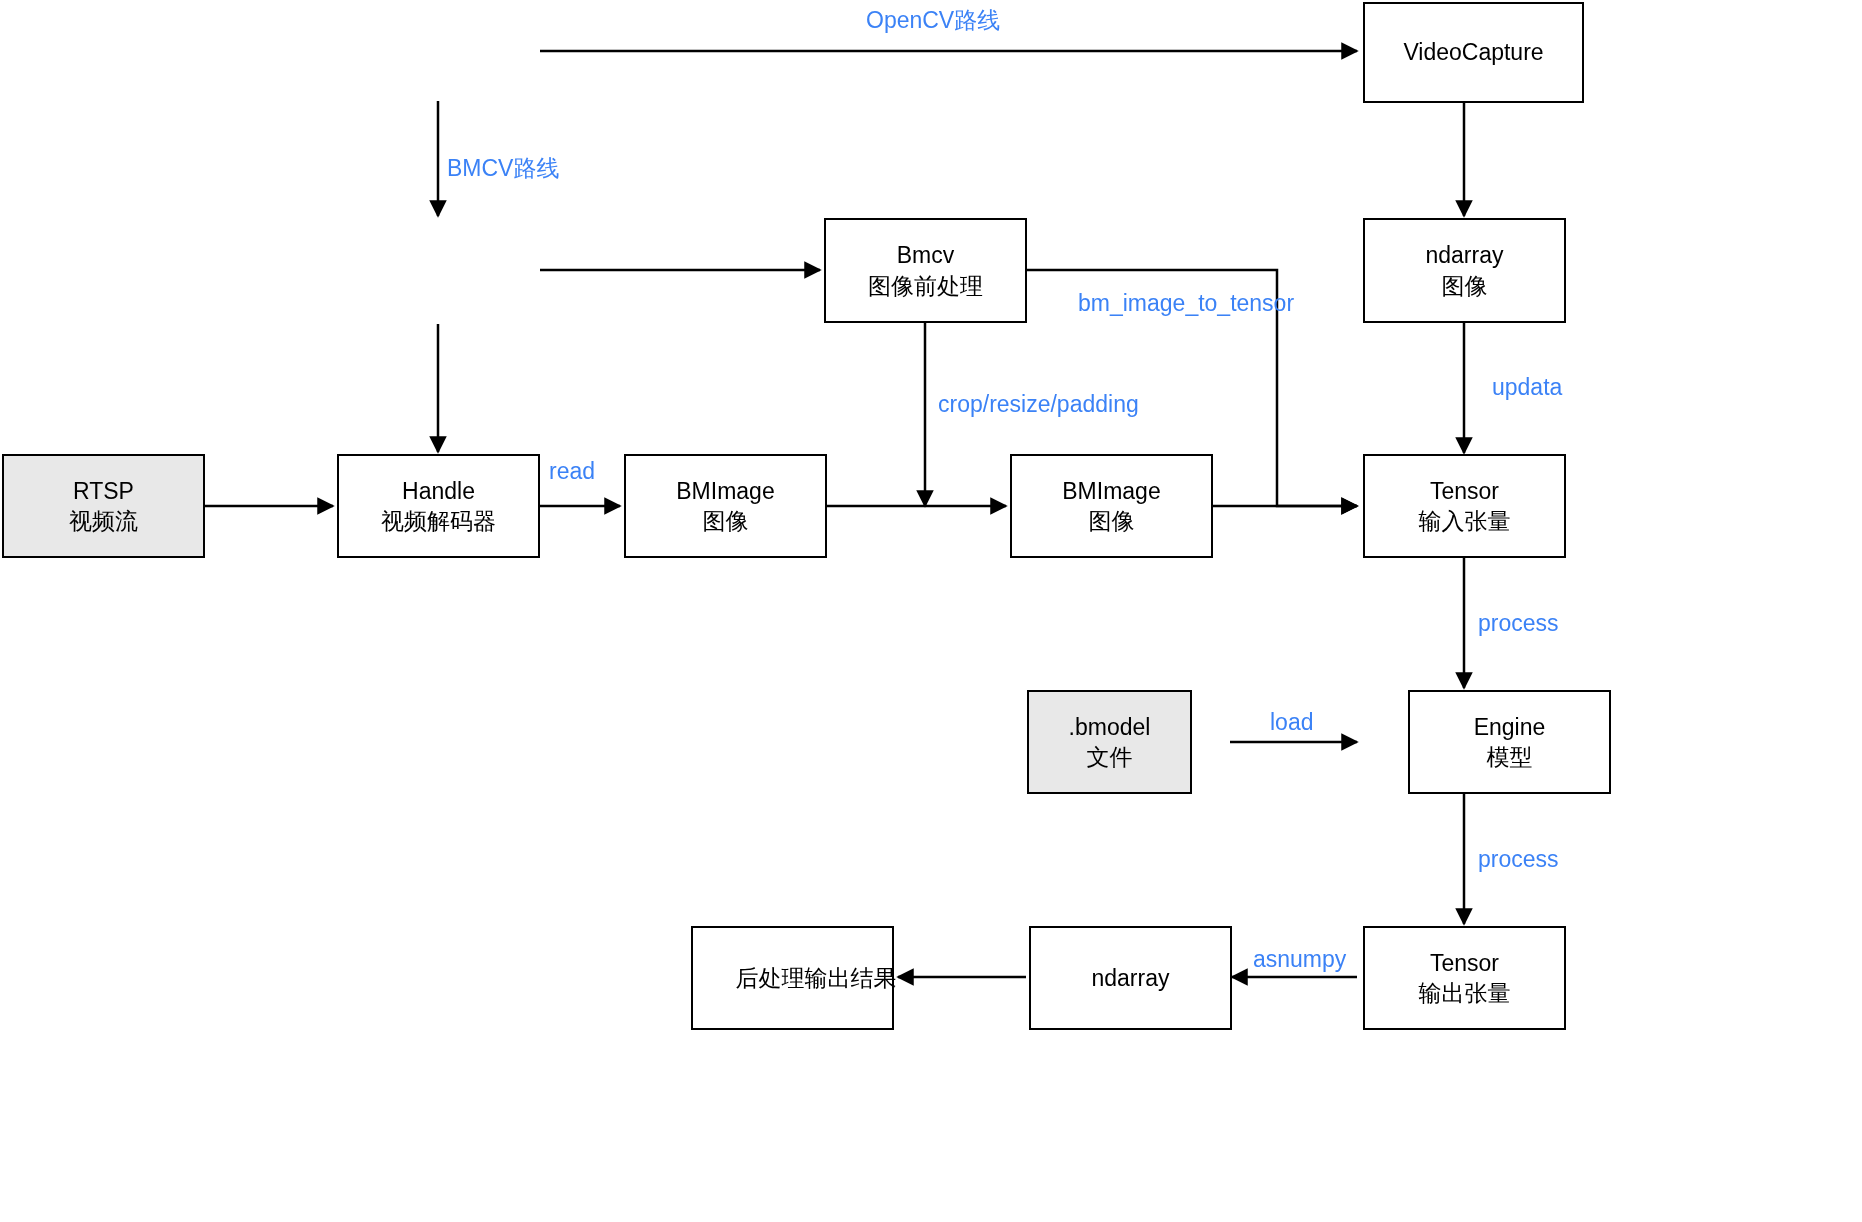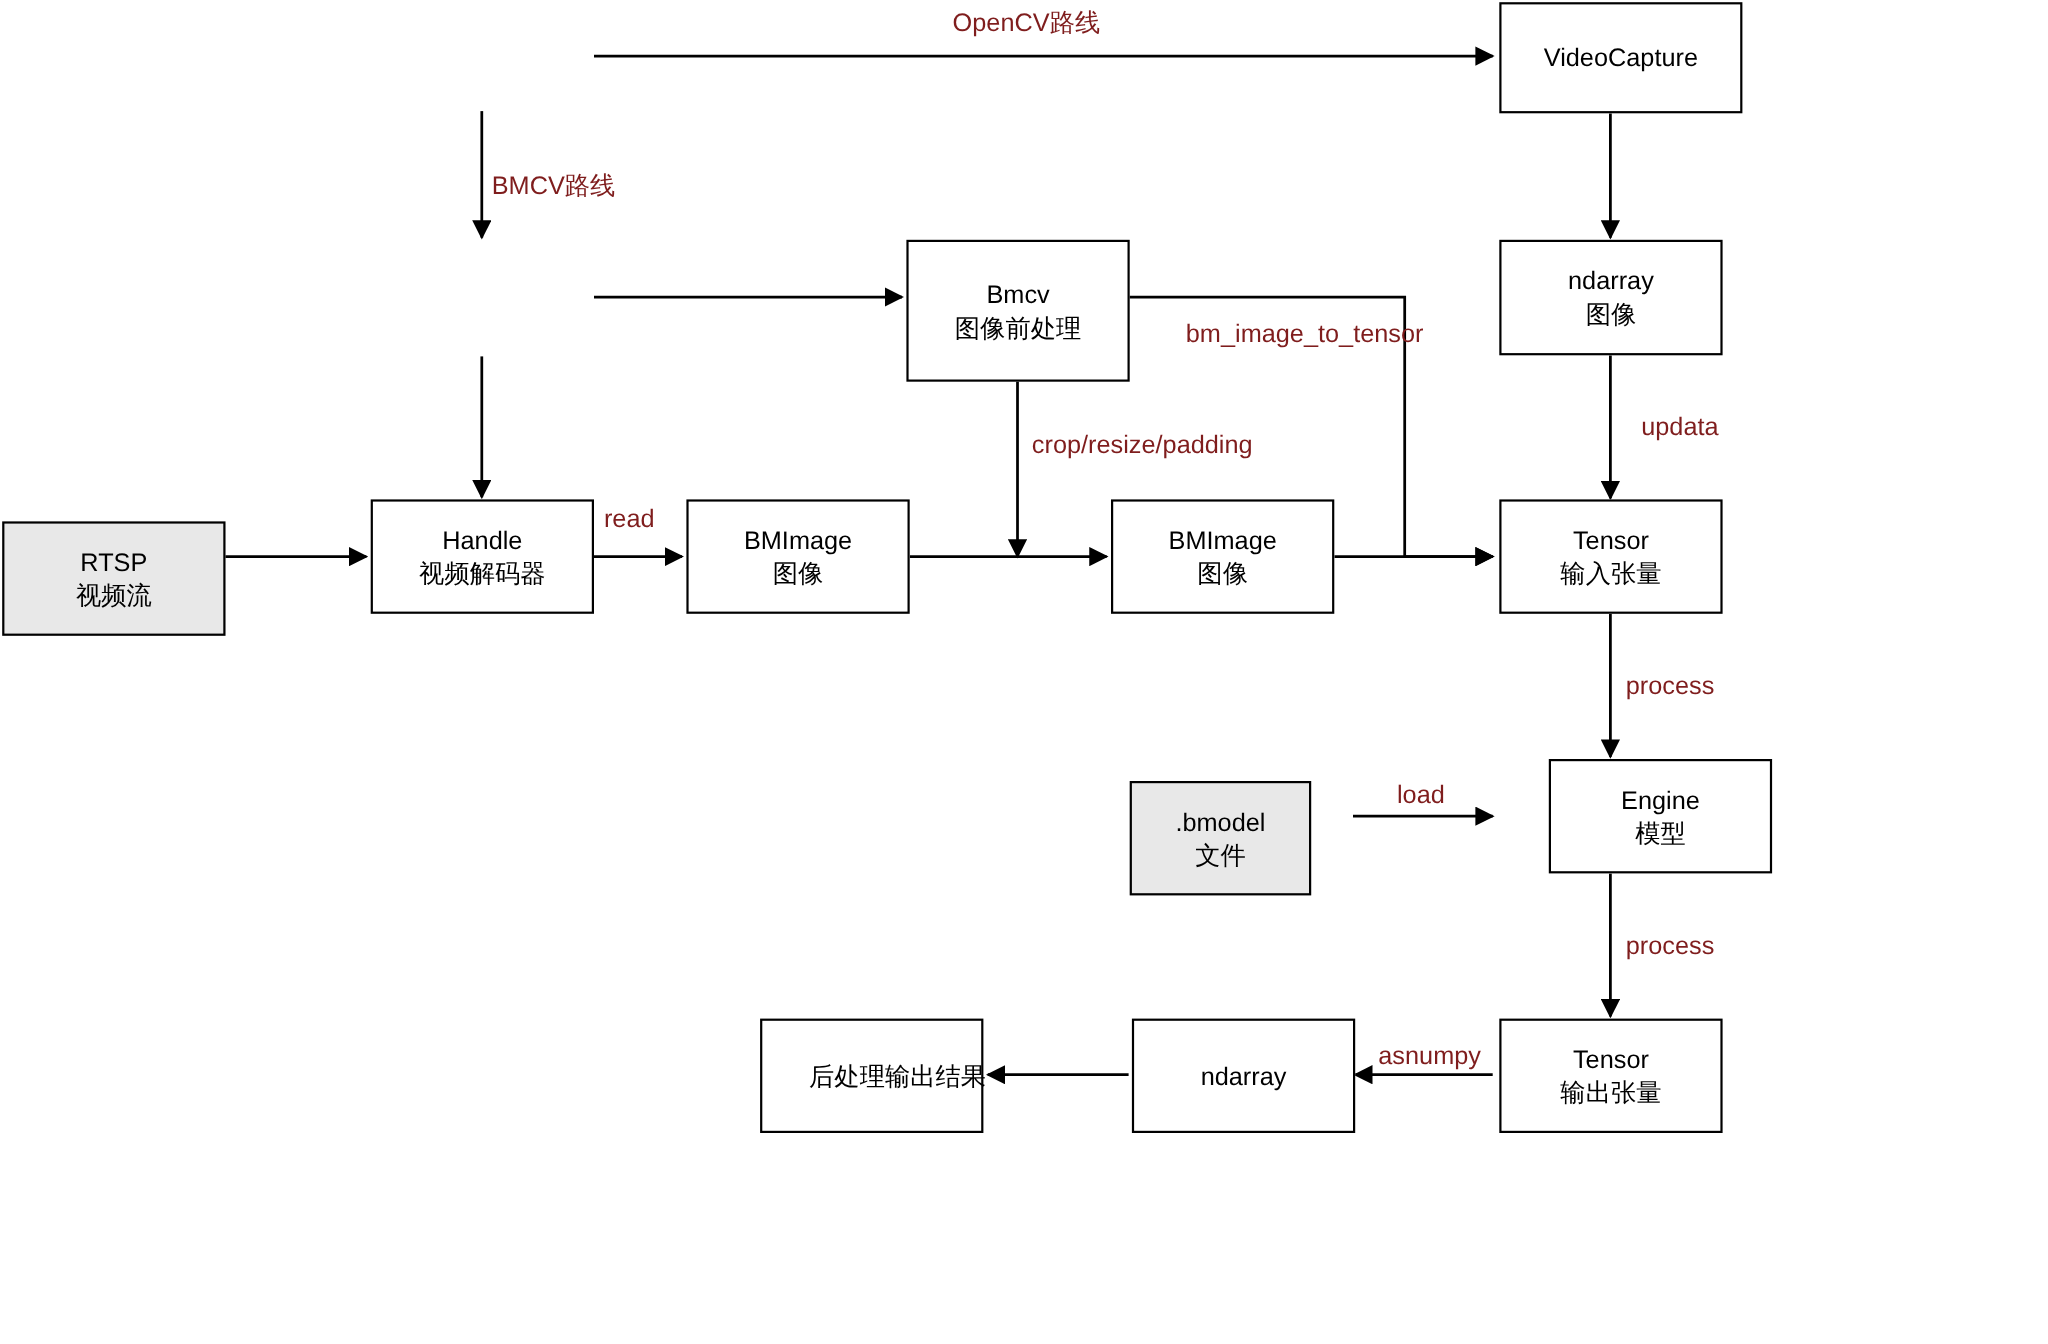--- a/index.html
+++ b/index.html
@@ -27,30 +27,29 @@
     align-items: center;
     justify-content: center;
     text-align: center;
     color: #000000;
     font-size: 23px;
     line-height: 1.32;
     z-index: 3;
   }
   .node.shaded {
     background: #e8e8e8;
-    margin-top: 20px;
   }
   .node .l1, .node .l2 {
     display: block;
     white-space: nowrap;
   }
   .edge-label {
     position: absolute;
     font-size: 23px;
-    color: #7f1d1d;
+    color: #3b82f6;
     white-space: nowrap;
     background: transparent;
     z-index: 5;
   }
   svg.wires {
     position: absolute;
     left: 0;
     top: 0;
     width: 1862px;
     height: 1222px;
@@ -106,21 +105,21 @@
       <path d="M 1026 977 L 898 977"></path>
     </g>
   </svg>
 
 
   <div class="node" style="left:1363px; top:2px; width:221px; height:101px;">
     <span class="l1">VideoCapture</span>
   </div>
 
 
-  <div class="node" style="left:824px; top:218px; width:203px; height:129px;">
+  <div class="node" style="left:824px; top:218px; width:203px; height:105px;">
     <span class="l1">Bmcv</span>
     <span class="l2">图像前处理</span>
   </div>
 
   <div class="node" style="left:1363px; top:218px; width:203px; height:105px;">
     <span class="l1">ndarray</span>
     <span class="l2">图像</span>
   </div>
 
   <div class="node shaded" style="left:2px; top:454px; width:203px; height:104px;">

